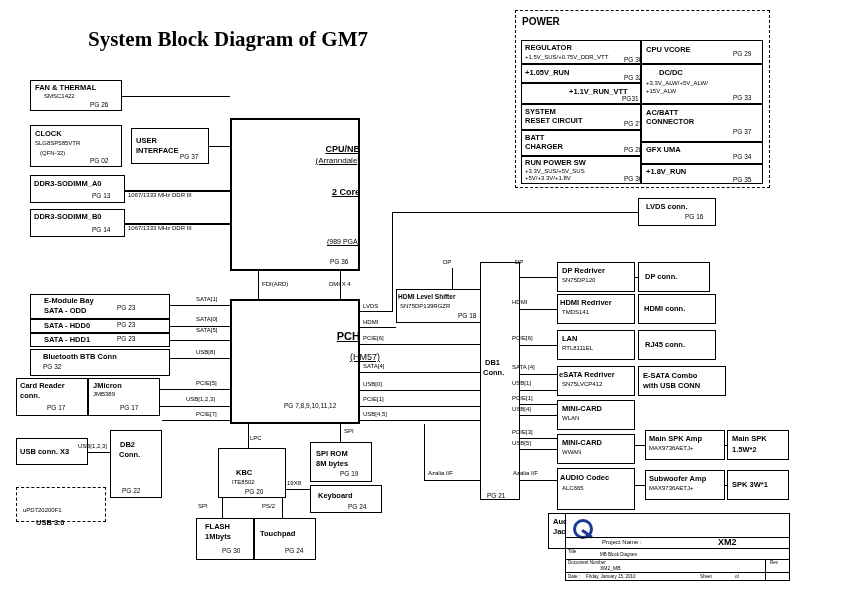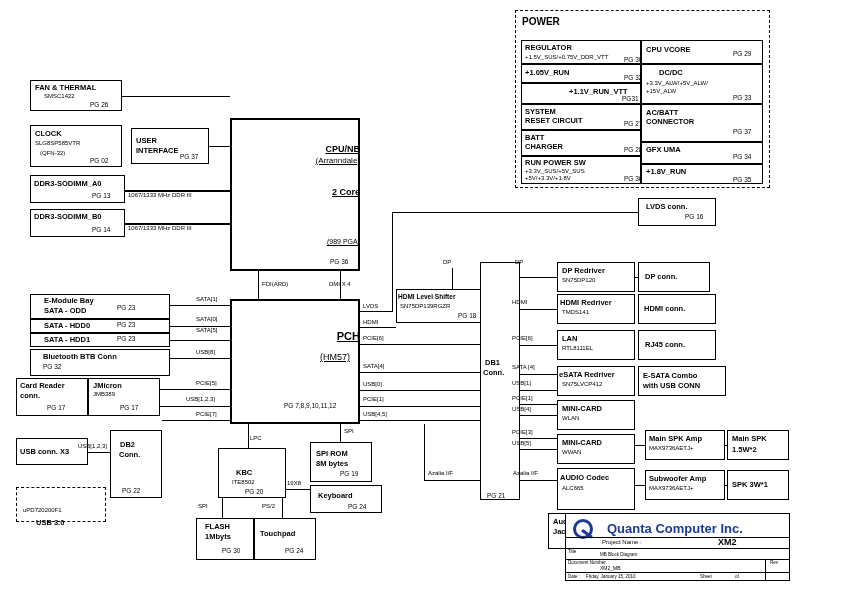--- a/index.html
+++ b/index.html
@@ -19,20 +19,21 @@
   .ctr{text-align:right;text-decoration:underline;}
   .pwr{position:absolute;border:1.5px dashed #000;box-sizing:border-box;}
   .cell{position:absolute;border:1.5px solid #000;box-sizing:border-box;background:#fff;}
   .quanta{color:#1b3a93;font-weight:bold;}
 </style>
 </head>
 <body>
 
 <div id="sheet">
 
+  <div class="t ttl" style="left:88px;top:27px;">System Block Diagram of GM7</div>
 
   <div class="pwr" style="left:515px;top:10px;width:255px;height:178px;"></div>
   <div class="t lbl-b" style="left:522px;top:16px;font-size:10px;">POWER</div>
 
   <div class="cell" style="left:521px;top:40px;width:120px;height:24px;"></div>
   <div class="t lbl-b" style="left:525px;top:43px;">REGULATOR</div>
   <div class="t lbl-s" style="left:525px;top:54px;">+1.5V_SUS/+0.75V_DDR_VTT</div>
   <div class="t pg" style="left:624px;top:56px;">PG 30</div>
 
   <div class="cell" style="left:521px;top:64px;width:120px;height:19px;"></div>
@@ -121,21 +122,21 @@
   <div class="t lbl ctr" style="left:230px;top:238px;width:130px;font-size:7px;">(989 PGA)</div>
   <div class="t pg" style="left:330px;top:258px;">PG 36</div>
 
   <div class="line v" style="left:258px;top:271px;height:28px;"></div>
   <div class="line v" style="left:340px;top:271px;height:28px;"></div>
   <div class="t lbl-s" style="left:262px;top:281px;">FDI(ARD)</div>
   <div class="t lbl-s" style="left:329px;top:281px;">DMI X 4</div>
 
   <div class="box" style="left:230px;top:299px;width:130px;height:125px;border-width:2.5px;"></div>
   <div class="t lbl-b ctr" style="left:230px;top:330px;width:130px;font-size:11px;">PCH</div>
-  <div class="t lbl ctr" style="left:214px;top:352px;width:136px;font-size:9px;">(HM57)</div>
+  <div class="t lbl ctr" style="left:244px;top:352px;width:136px;font-size:9px;">(HM57)</div>
   <div class="t pg" style="left:284px;top:402px;">PG 7,8,9,10,11,12</div>
 
   <div class="box" style="left:30px;top:294px;width:140px;height:25px;"></div>
   <div class="t lbl-b" style="left:44px;top:296px;">E-Module Bay</div>
   <div class="t lbl-b" style="left:44px;top:306px;">SATA - ODD</div>
   <div class="t pg" style="left:117px;top:304px;">PG 23</div>
 
   <div class="box" style="left:30px;top:319px;width:140px;height:14px;"></div>
   <div class="t lbl-b" style="left:44px;top:321px;">SATA - HDD0</div>
   <div class="t pg" style="left:117px;top:321px;">PG 23</div>
@@ -353,21 +354,20 @@
 
   <div class="box" style="left:727px;top:470px;width:62px;height:30px;"></div>
   <div class="t lbl-b" style="left:732px;top:480px;">SPK 3W*1</div>
 
   <div class="line h" style="left:635px;top:445px;width:10px;"></div>
   <div class="line h" style="left:725px;top:445px;width:2px;"></div>
   <div class="line h" style="left:635px;top:485px;width:10px;"></div>
   <div class="line h" style="left:725px;top:485px;width:2px;"></div>
 
   <div class="box" style="left:565px;top:513px;width:225px;height:68px;"></div>
-  <div class="t quanta" style="left:607px;top:521px;font-size:13px;">Quanta Computer Inc.</div>
 
   <svg style="position:absolute;left:572px;top:518px;" width="30" height="22">
     <circle cx="11" cy="11" r="8.5" fill="none" stroke="#1b3a93" stroke-width="3"></circle>
     <rect x="11" y="11" width="12" height="3.2" fill="#1b3a93" transform="rotate(35 11 11)"></rect>
   </svg>
   <div class="line h" style="left:565px;top:537px;width:225px;"></div>
   <div class="t lbl-s" style="left:602px;top:539px;">Project Name :</div>
   <div class="t lbl-b" style="left:718px;top:537px;font-size:9px;">XM2</div>
   <div class="line h" style="left:565px;top:548px;width:225px;"></div>
   <div class="t lbl-s" style="left:568px;top:549px;font-size:4.5px;">Title</div>

